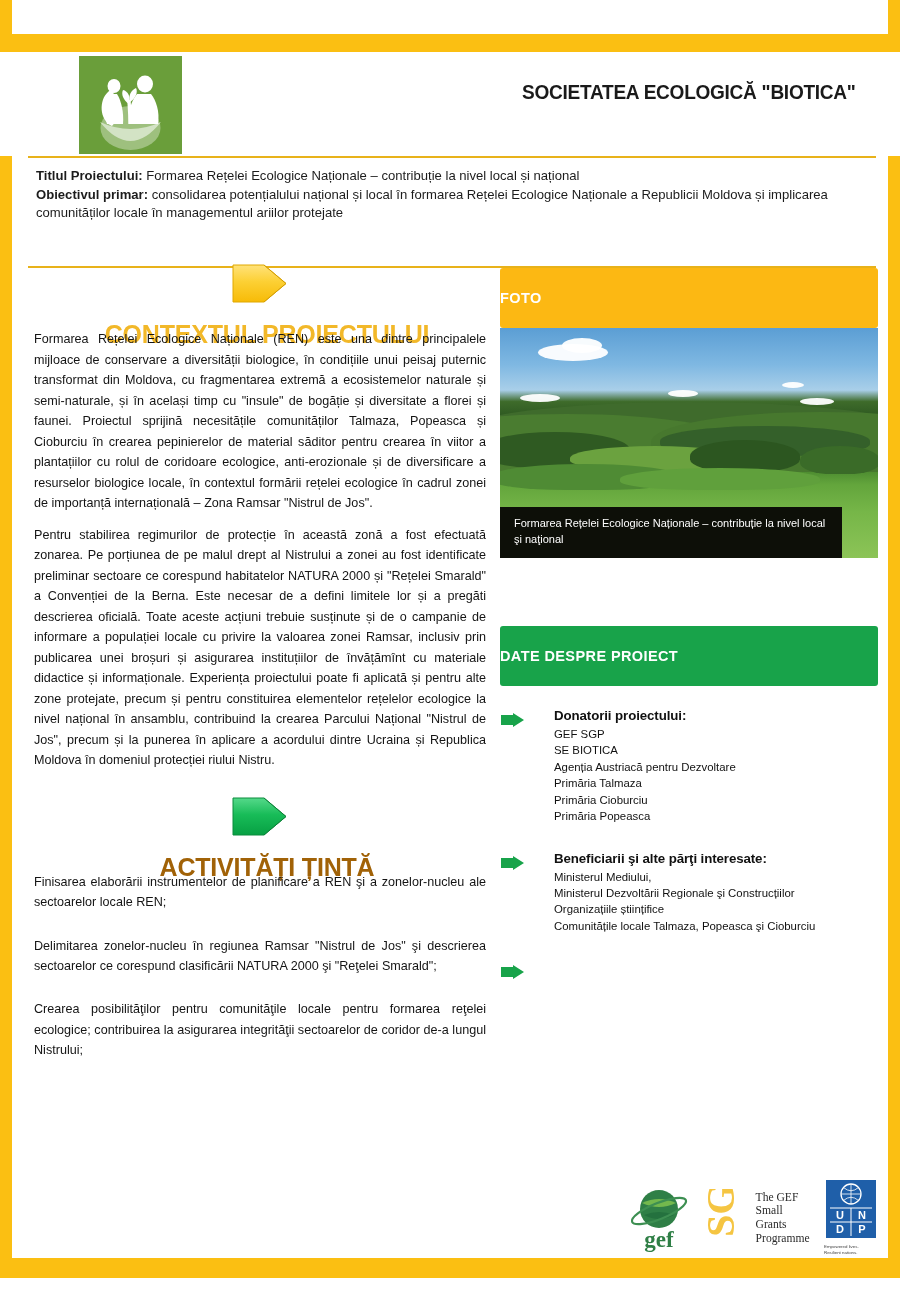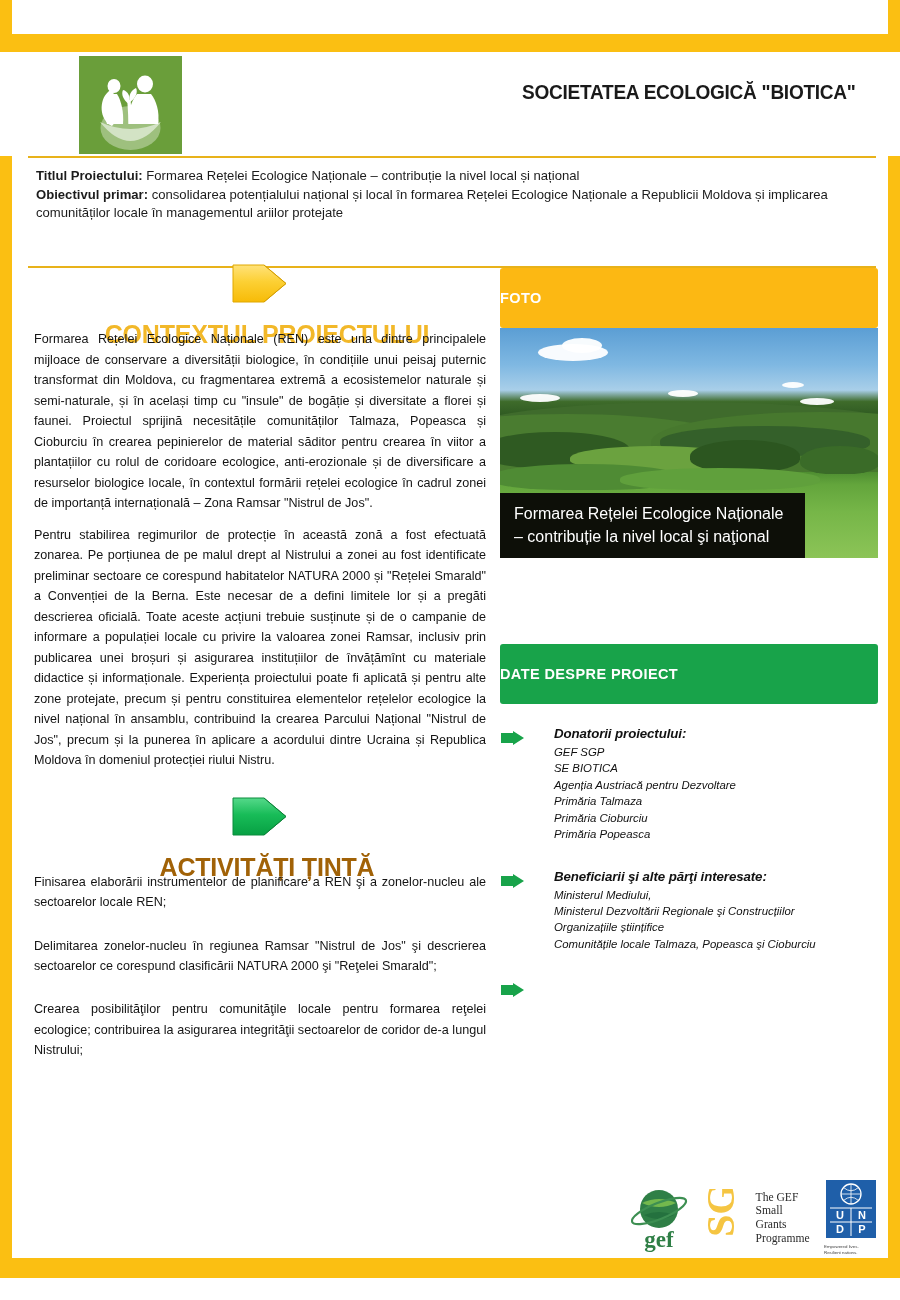--- a/index.html
+++ b/index.html
@@ -96,28 +96,28 @@
       #63a53c 68%, #76b648 80%, #8cc457 100%);
     overflow:hidden;
   }
   .cloud { position:absolute; background:#ffffff; border-radius:50%; opacity:0.95; }
   .hill {
     position:absolute; left:-10%; width:120%;
     border-radius:50% 50% 0 0;
   }
   .bush { position:absolute; border-radius:50% 50% 40% 40%; }
   .photo-caption {
-    position:absolute; left:0; bottom:0; width:305px;
+    position:absolute; left:0; bottom:0; width:342px;
     background:#0d0f08; color:#ffffff;
-    font-size:16px; line-height:1.45;
+    font-size:11px; line-height:1.45;
     padding:9px 14px 10px 14px;
     font-family:"Liberation Sans", sans-serif;
   }
 
-  .facts { margin-top:20px;font-style:italic; }
+  .facts { margin-top:20px; }
   .fact {
     display:flex; align-items:flex-start;
     margin-top:26px;
   }
   .fact:first-child { margin-top:22px; }
   .bullet-arrow { flex:0 0 26px; width:26px; height:16px; margin-top:4px; }
   .fact-body { margin-left:28px; }
   .fact-title {
     font-size:13.3px; font-weight:bold; color:#111111;
     margin-bottom:3px; letter-spacing:-0.1px;
@@ -248,21 +248,21 @@
       <div class="bush" style="left:-20px; top:104px; width:150px; height:36px; background:#2f5a22;"></div>
       <div class="bush" style="left:160px; top:98px;  width:210px; height:30px; background:#34602a;"></div>
       <div class="bush" style="left:70px;  top:118px; width:170px; height:24px; background:#6ba23f;"></div>
       <div class="bush" style="left:190px; top:112px; width:110px; height:32px; background:#2c5620;"></div>
       <div class="bush" style="left:300px; top:118px; width:80px;  height:28px; background:#3a6b28;"></div>
       <div class="bush" style="left:-10px; top:136px; width:190px; height:26px; background:#4f8b34;"></div>
       <div class="bush" style="left:120px; top:140px; width:200px; height:22px; background:#60a03c;"></div>
       <div class="photo-caption">Formarea Rețelei Ecologice Naționale – contribuție la nivel local şi naţional</div>
     </div>
 
-    <div class="band green" style="margin-top:86px;">
+    <div class="band green" style="margin-top:68px;">
       <span>DATE DESPRE PROIECT</span>
     </div>
 
     <div class="facts">
 
       <div class="fact">
         <span class="bullet-arrow">
           <svg viewBox="0 0 26 16" width="26" height="16">
             <path d="M1 3 H13 L13 1 L24 8 L13 15 L13 13 H1 Z" fill="#18a34a"></path>
           </svg>

